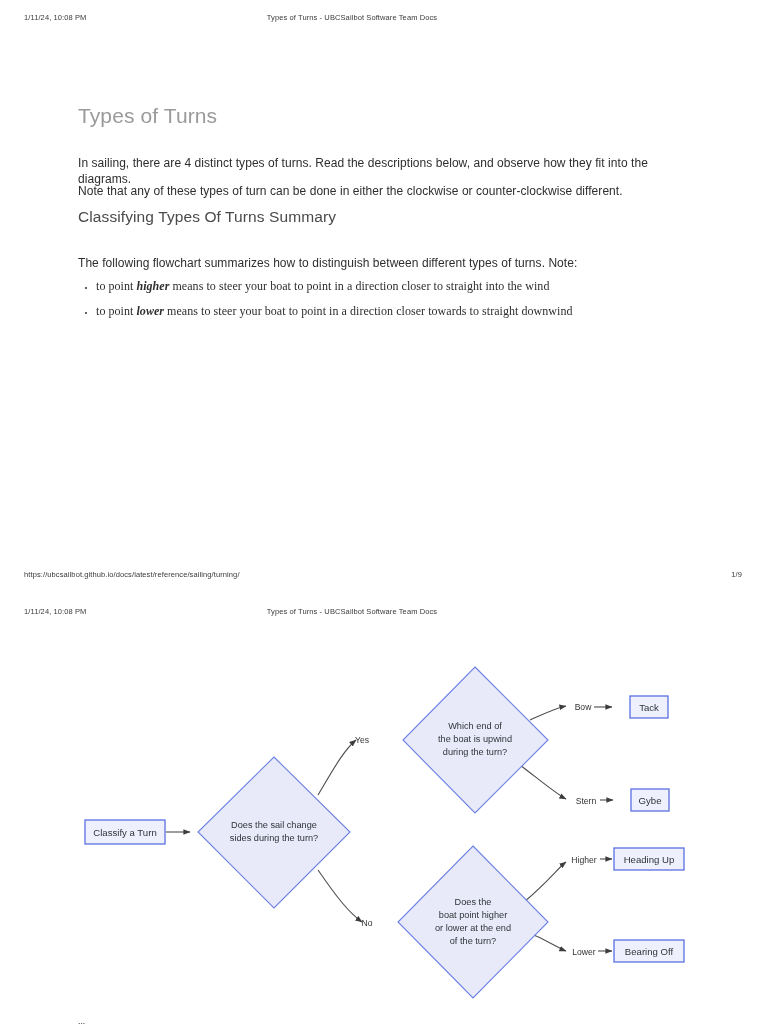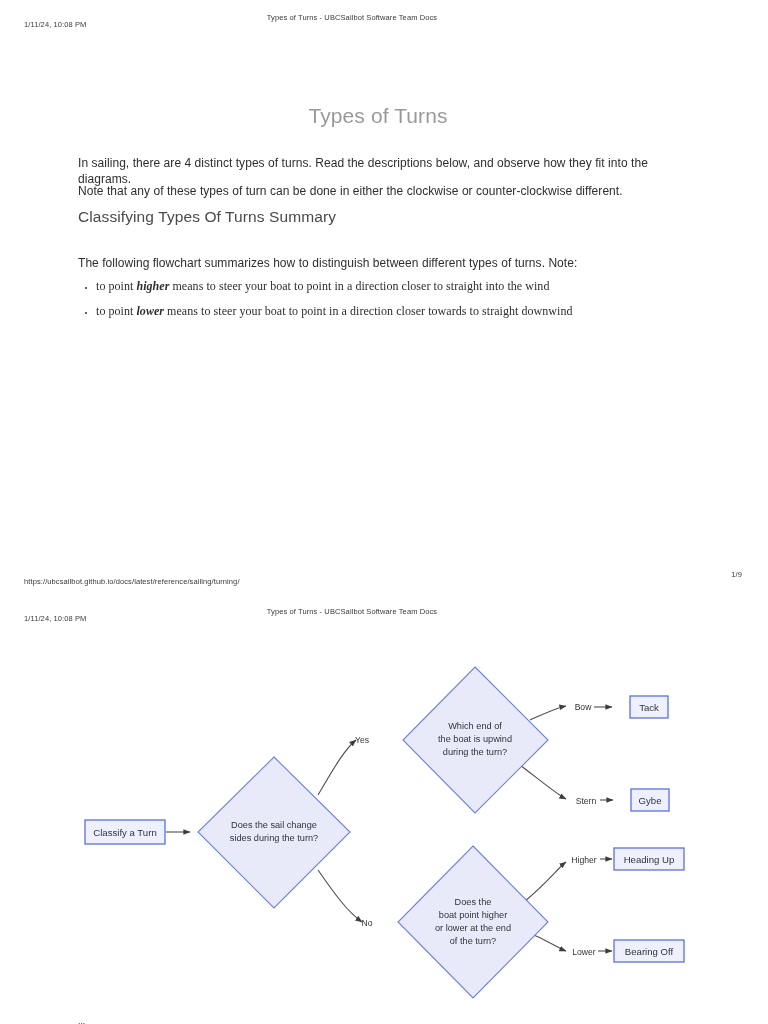--- a/index.html
+++ b/index.html
@@ -26,21 +26,20 @@
     font-size: 7.5px;
     color: #3a3a3a;
     letter-spacing: 0.1px;
   }
   .print-head .left,
   .print-foot .left {
     position: absolute;
     left: 24px;
     top: 0;
     white-space: nowrap;
-    margin-top: 7px;
   }
   .print-head .center {
     position: absolute;
     left: 0;
     top: 0;
     width: 704px;
     text-align: center;
     white-space: nowrap;
   }
   .print-foot .right {
@@ -59,21 +58,20 @@
     position: absolute;
     left: 78px;
     width: 600px;
   }
   h1.page-title {
     margin: 0;
     font-size: 21px;
     font-weight: 400;
     color: #9a9a9a;
     letter-spacing: 0.1px;
-    text-align: center;
   }
   h2.section-title {
     margin: 0;
     font-size: 15.5px;
     font-weight: 400;
     color: #4a4a4a;
     letter-spacing: 0.1px;
   }
   p.para {
     margin: 0;

